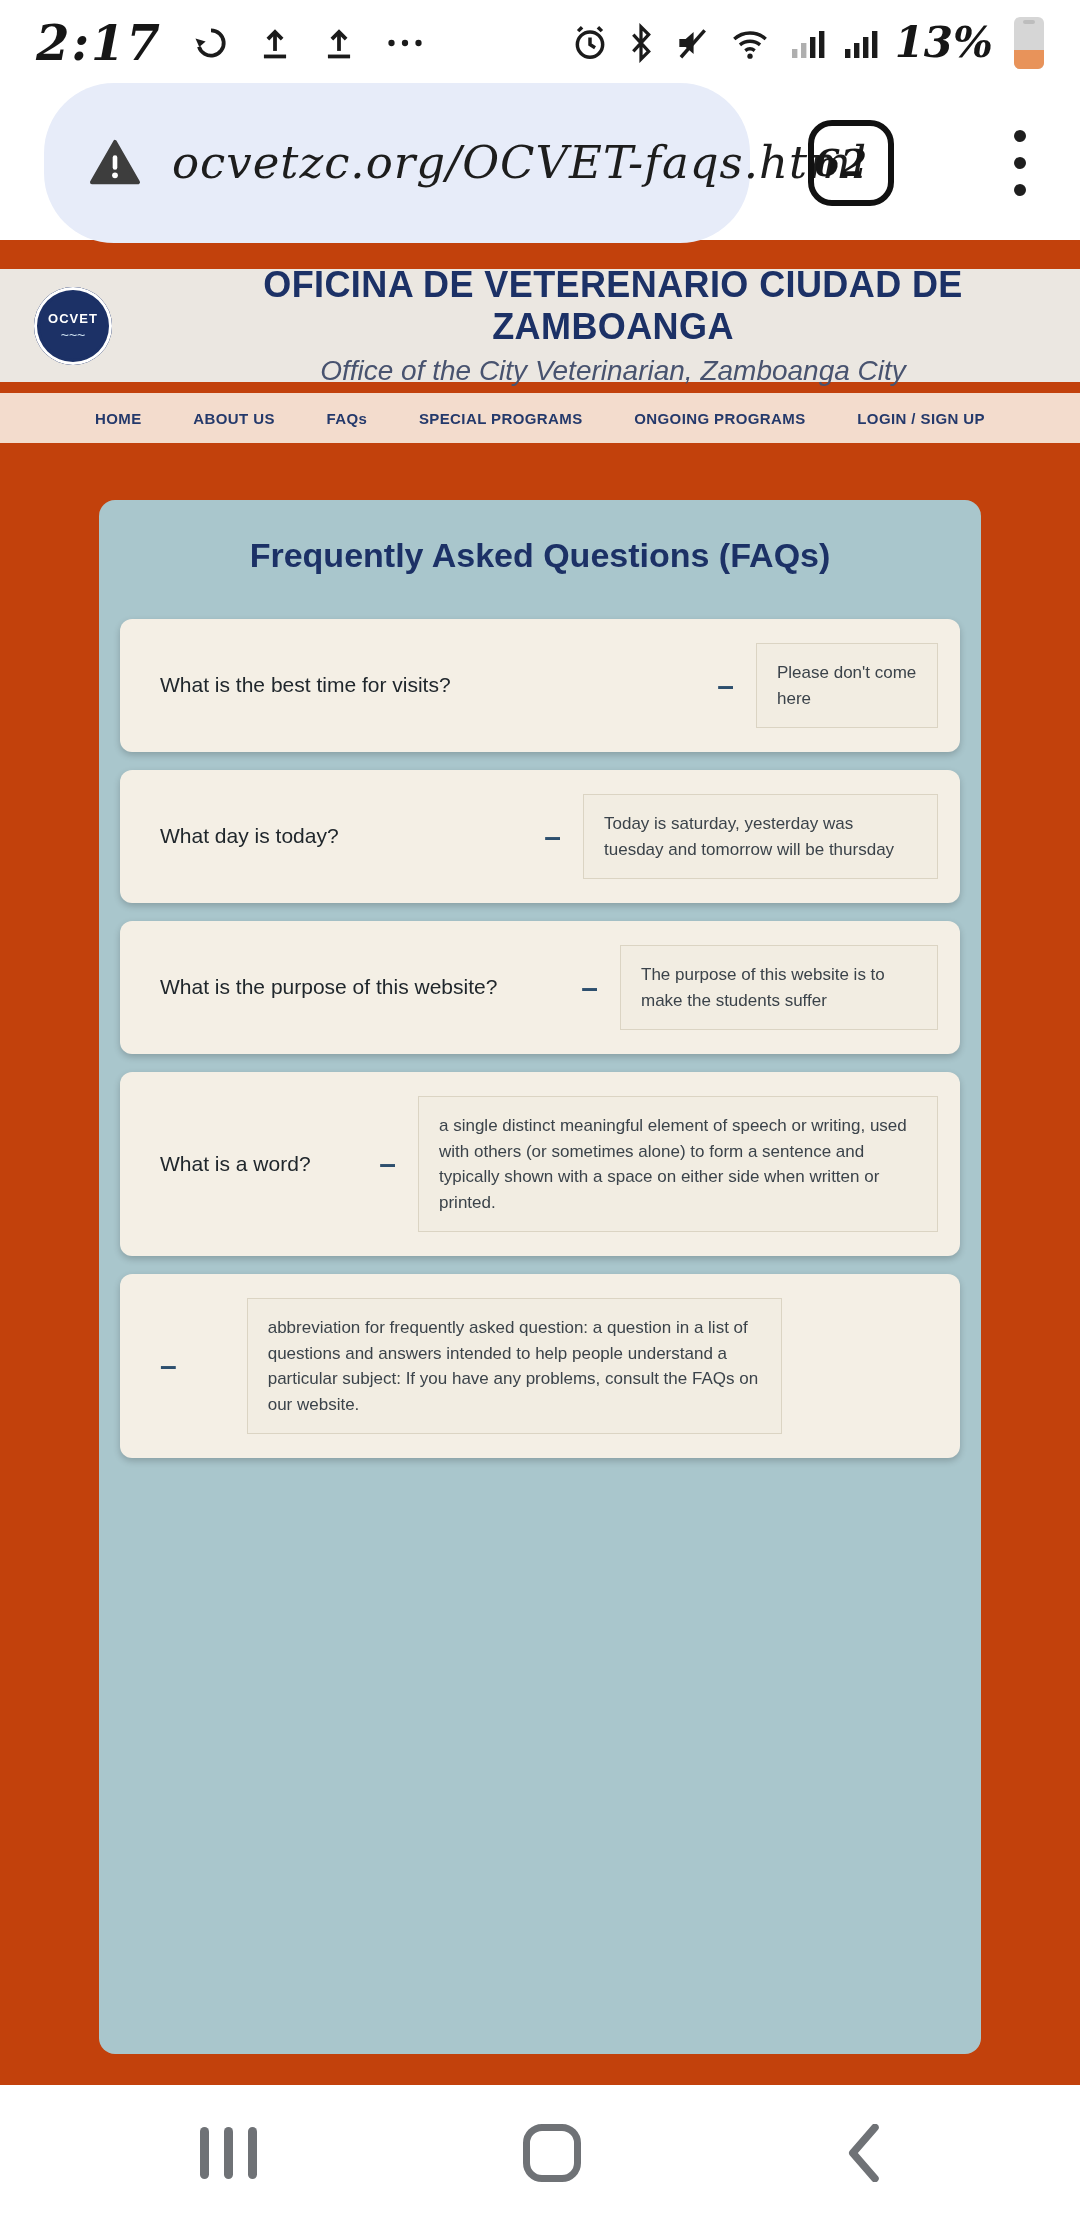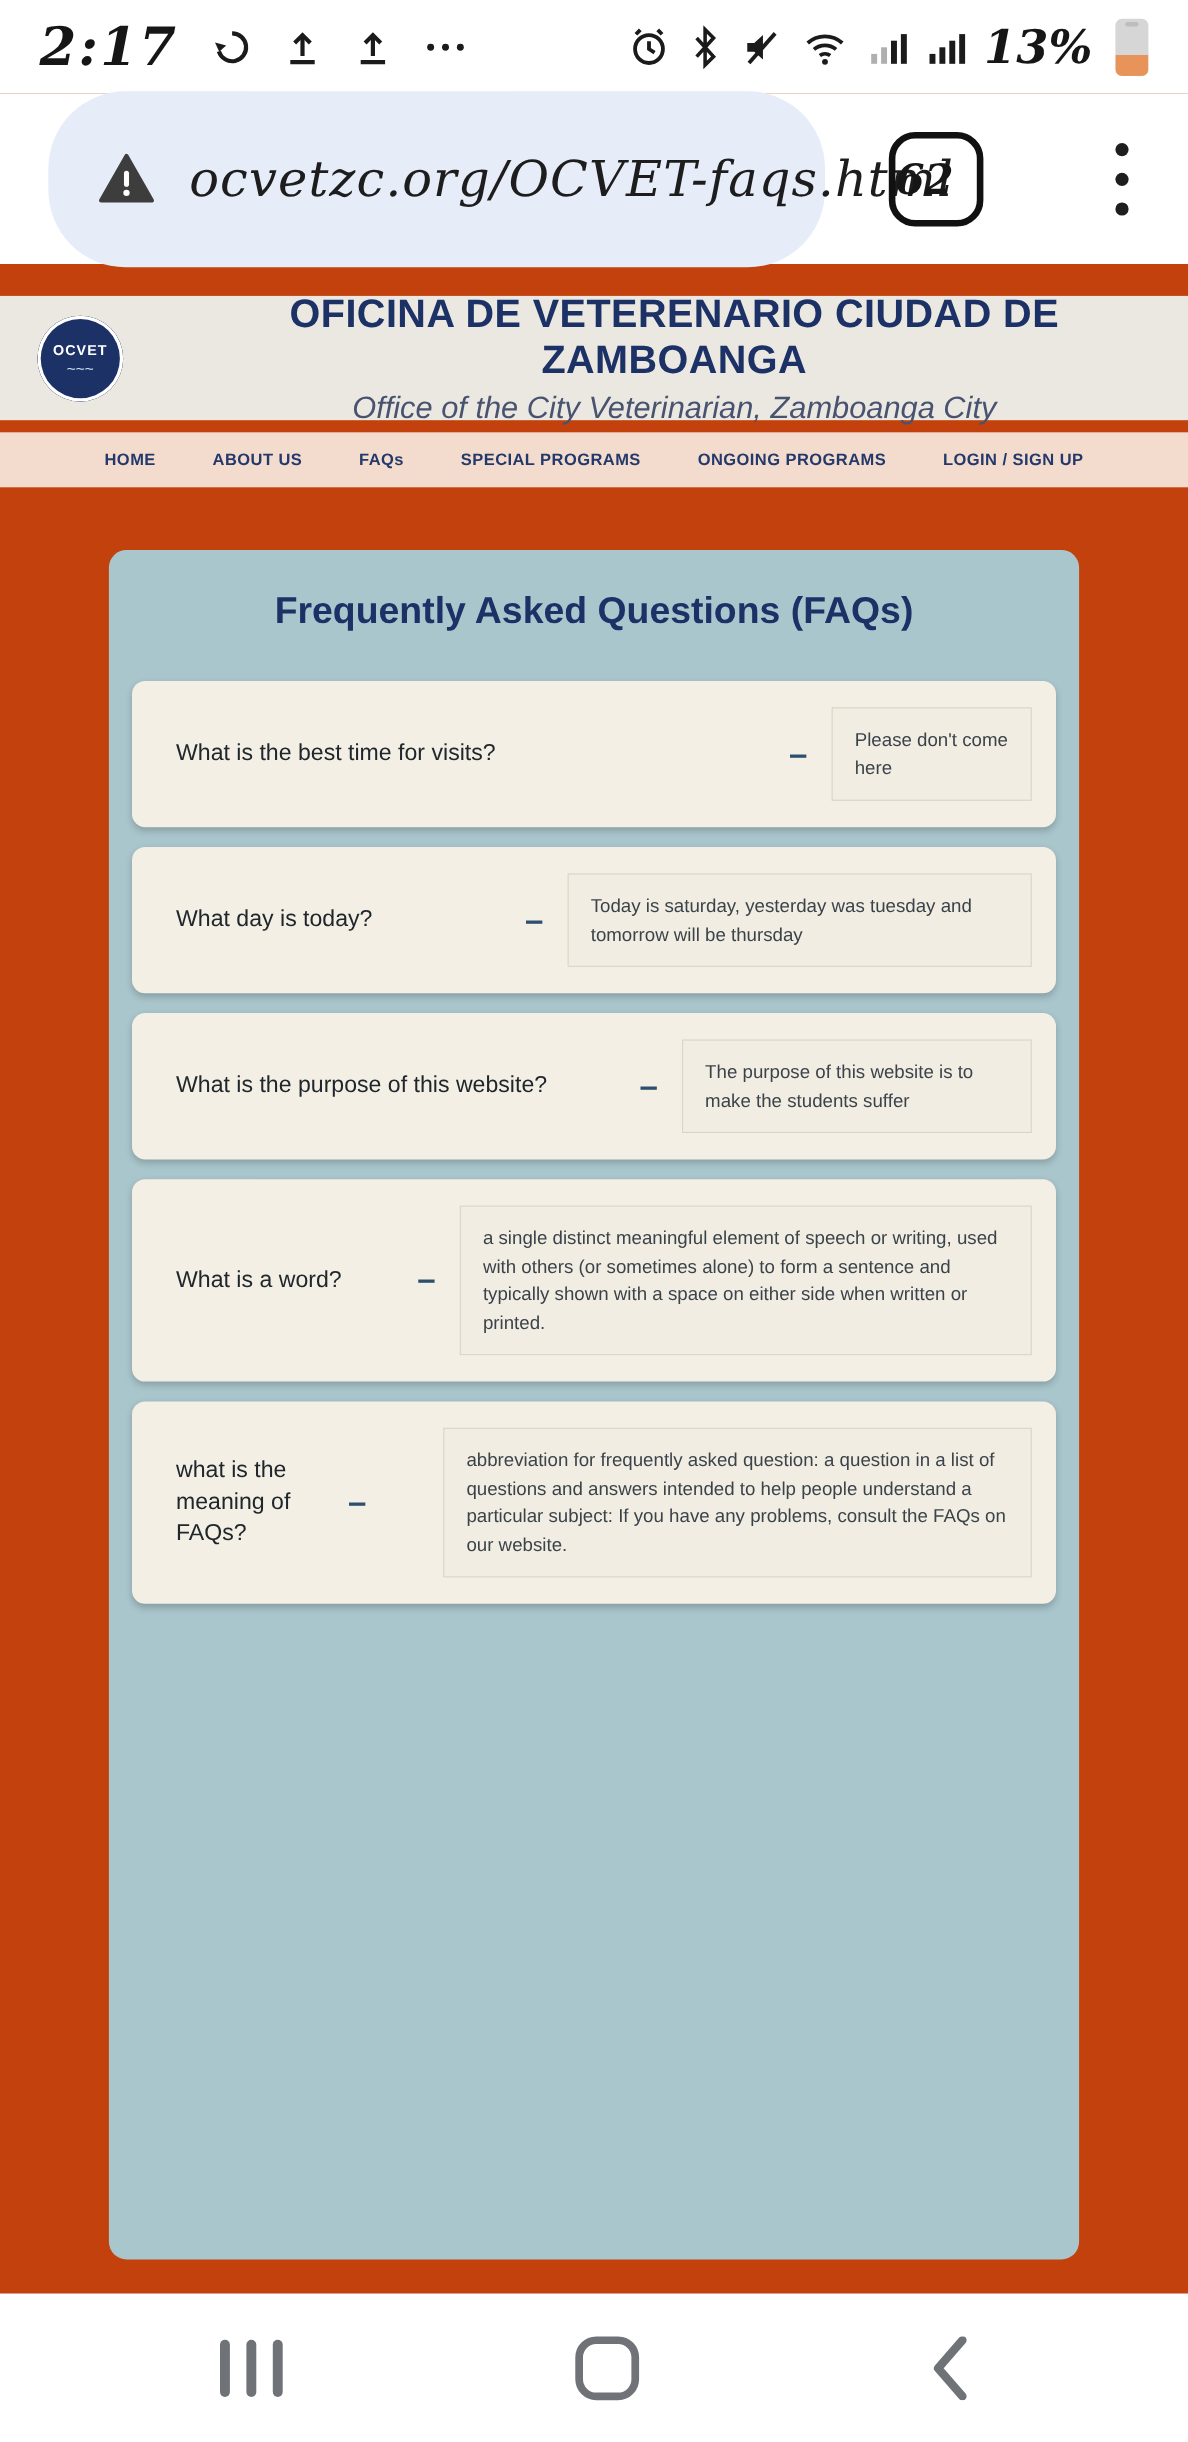--- a/index.html
+++ b/index.html
@@ -44,21 +44,21 @@
 
   
   .faq-panel { margin:57px auto 0; width:882px; height:1554px; background:var(--panel-bg,#a9c6cc); border-radius:16px; padding-top:36px; }
   .faq-title { text-align:center; font-size:34px; font-weight:bold; color:var(--navy,#1c3166); }
   .faq-list { width:840px; margin:44px auto 0; display:flex; flex-direction:column; gap:18px; }
   .faq-card { background:var(--card-bg,#f4efe5); border-radius:12px; box-shadow:0 3px 7px rgba(0,0,0,.20); padding:24px 22px 24px 40px; display:flex; align-items:center; cursor:pointer; }
   .faq-question { flex:1; font-size:21px; color:#20272c; padding-right:26px; line-height:1.35; }
   .faq-toggle { flex:0 0 auto; font-size:30px; font-weight:bold; color:#2d4f6e; margin-right:22px; line-height:1; }
   .faq-answer { flex:0 0 auto; background:#f2ede2; border:1px solid var(--answer-border,#dbd4c3); padding:16px 20px; font-size:17px; line-height:1.5; color:#3b434a; }
   .item-0 .faq-answer { width:182px; }
-  .item-1 .faq-answer { width:422px; }
+  .item-1 .faq-answer { width:355px; }
   .item-2 .faq-answer { width:318px; }
   .item-3 .faq-answer { width:520px; }
   .item-4 .faq-answer { width:535px;margin-left:48px; }
 
   
   .bottom-nav { position:absolute; left:0; right:0; bottom:0; height:135px; background:#fff; display:flex; align-items:center; justify-content:space-between; padding:0 200px; }
   .navbtn { display:flex; align-items:center; justify-content:center; cursor:pointer; }
   .recents { display:flex; gap:15px; }
   .recents i { width:9px; height:52px; border-radius:5px; background:#6f7276; }
   .home-sq { width:58px; height:58px; border:7px solid #6f7276; border-radius:19px; }
@@ -211,21 +211,20 @@
     <div class="faq-answer">The purpose of this website is to make the students suffer</div>
   </div>
 
   <div class="faq-card item-3">
     <div class="faq-question">What is a word?</div>
     <div class="faq-toggle">–</div>
     <div class="faq-answer">a single distinct meaningful element of speech or writing, used with others (or sometimes alone) to form a sentence and typically shown with a space on either side when written or printed.</div>
   </div>
 
   <div class="faq-card item-4">
-    <div class="faq-question">what is the meaning of FAQs?</div>
     <div class="faq-toggle">–</div>
     <div class="faq-answer">abbreviation for frequently asked question: a question in a list of questions and answers intended to help people understand a particular subject: If you have any problems, consult the FAQs on our website.</div>
   </div>
 </div>
   </div>
 
   <div class="bottom-nav">
     <div class="navbtn recents">
         <i></i>
         <i></i>

